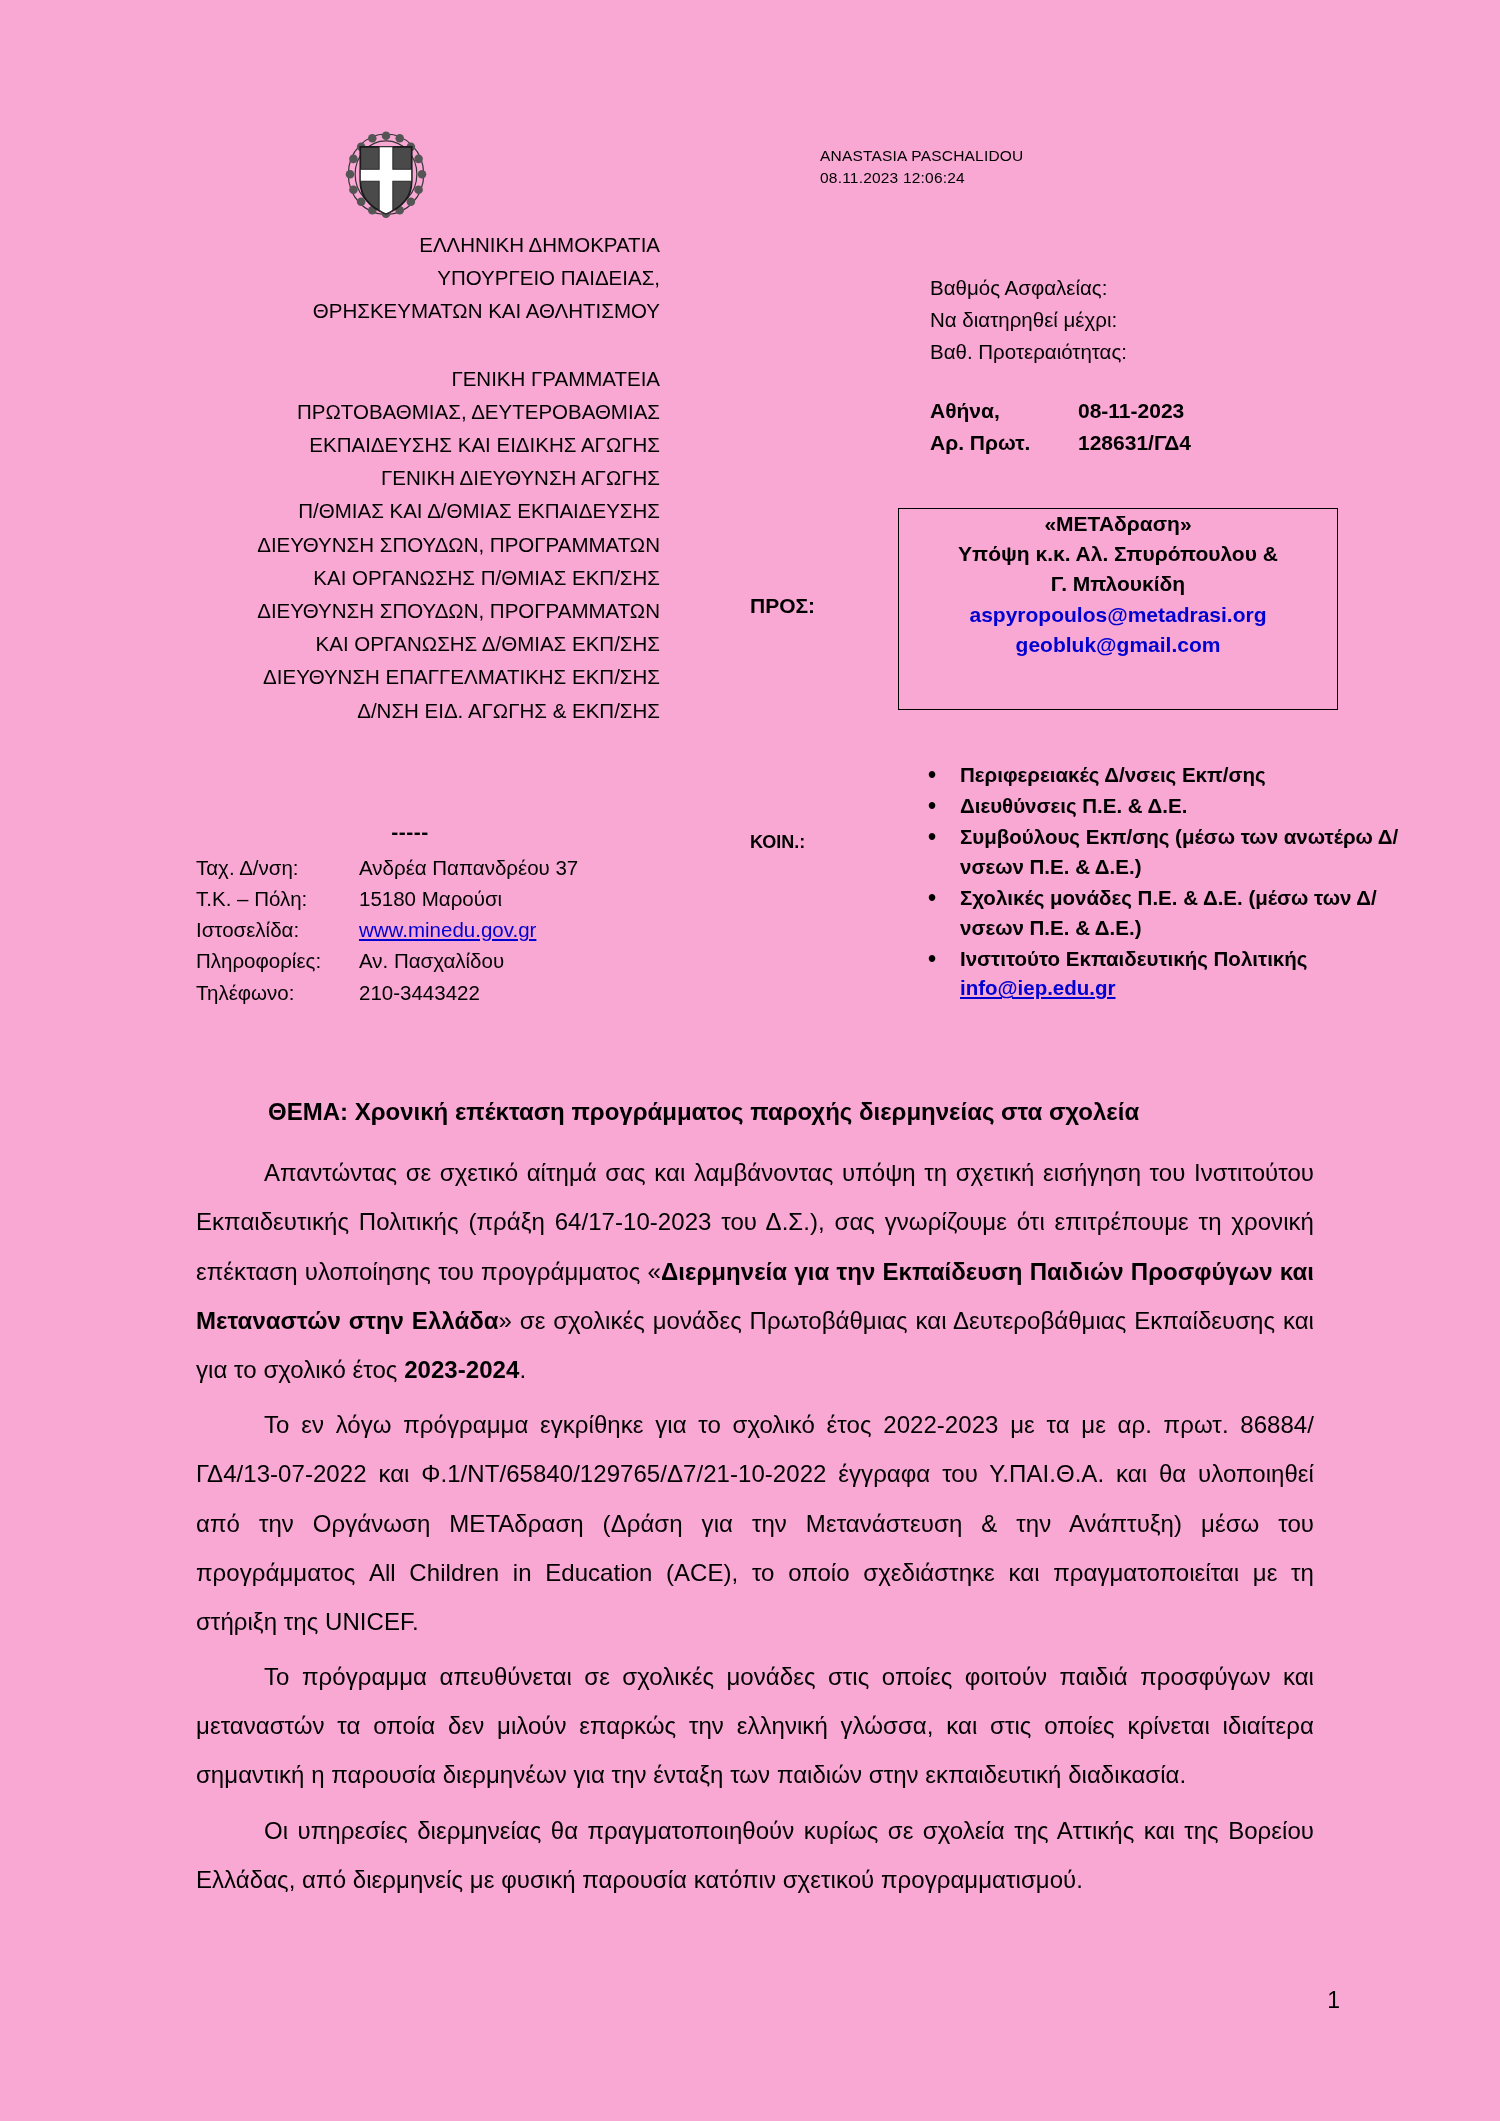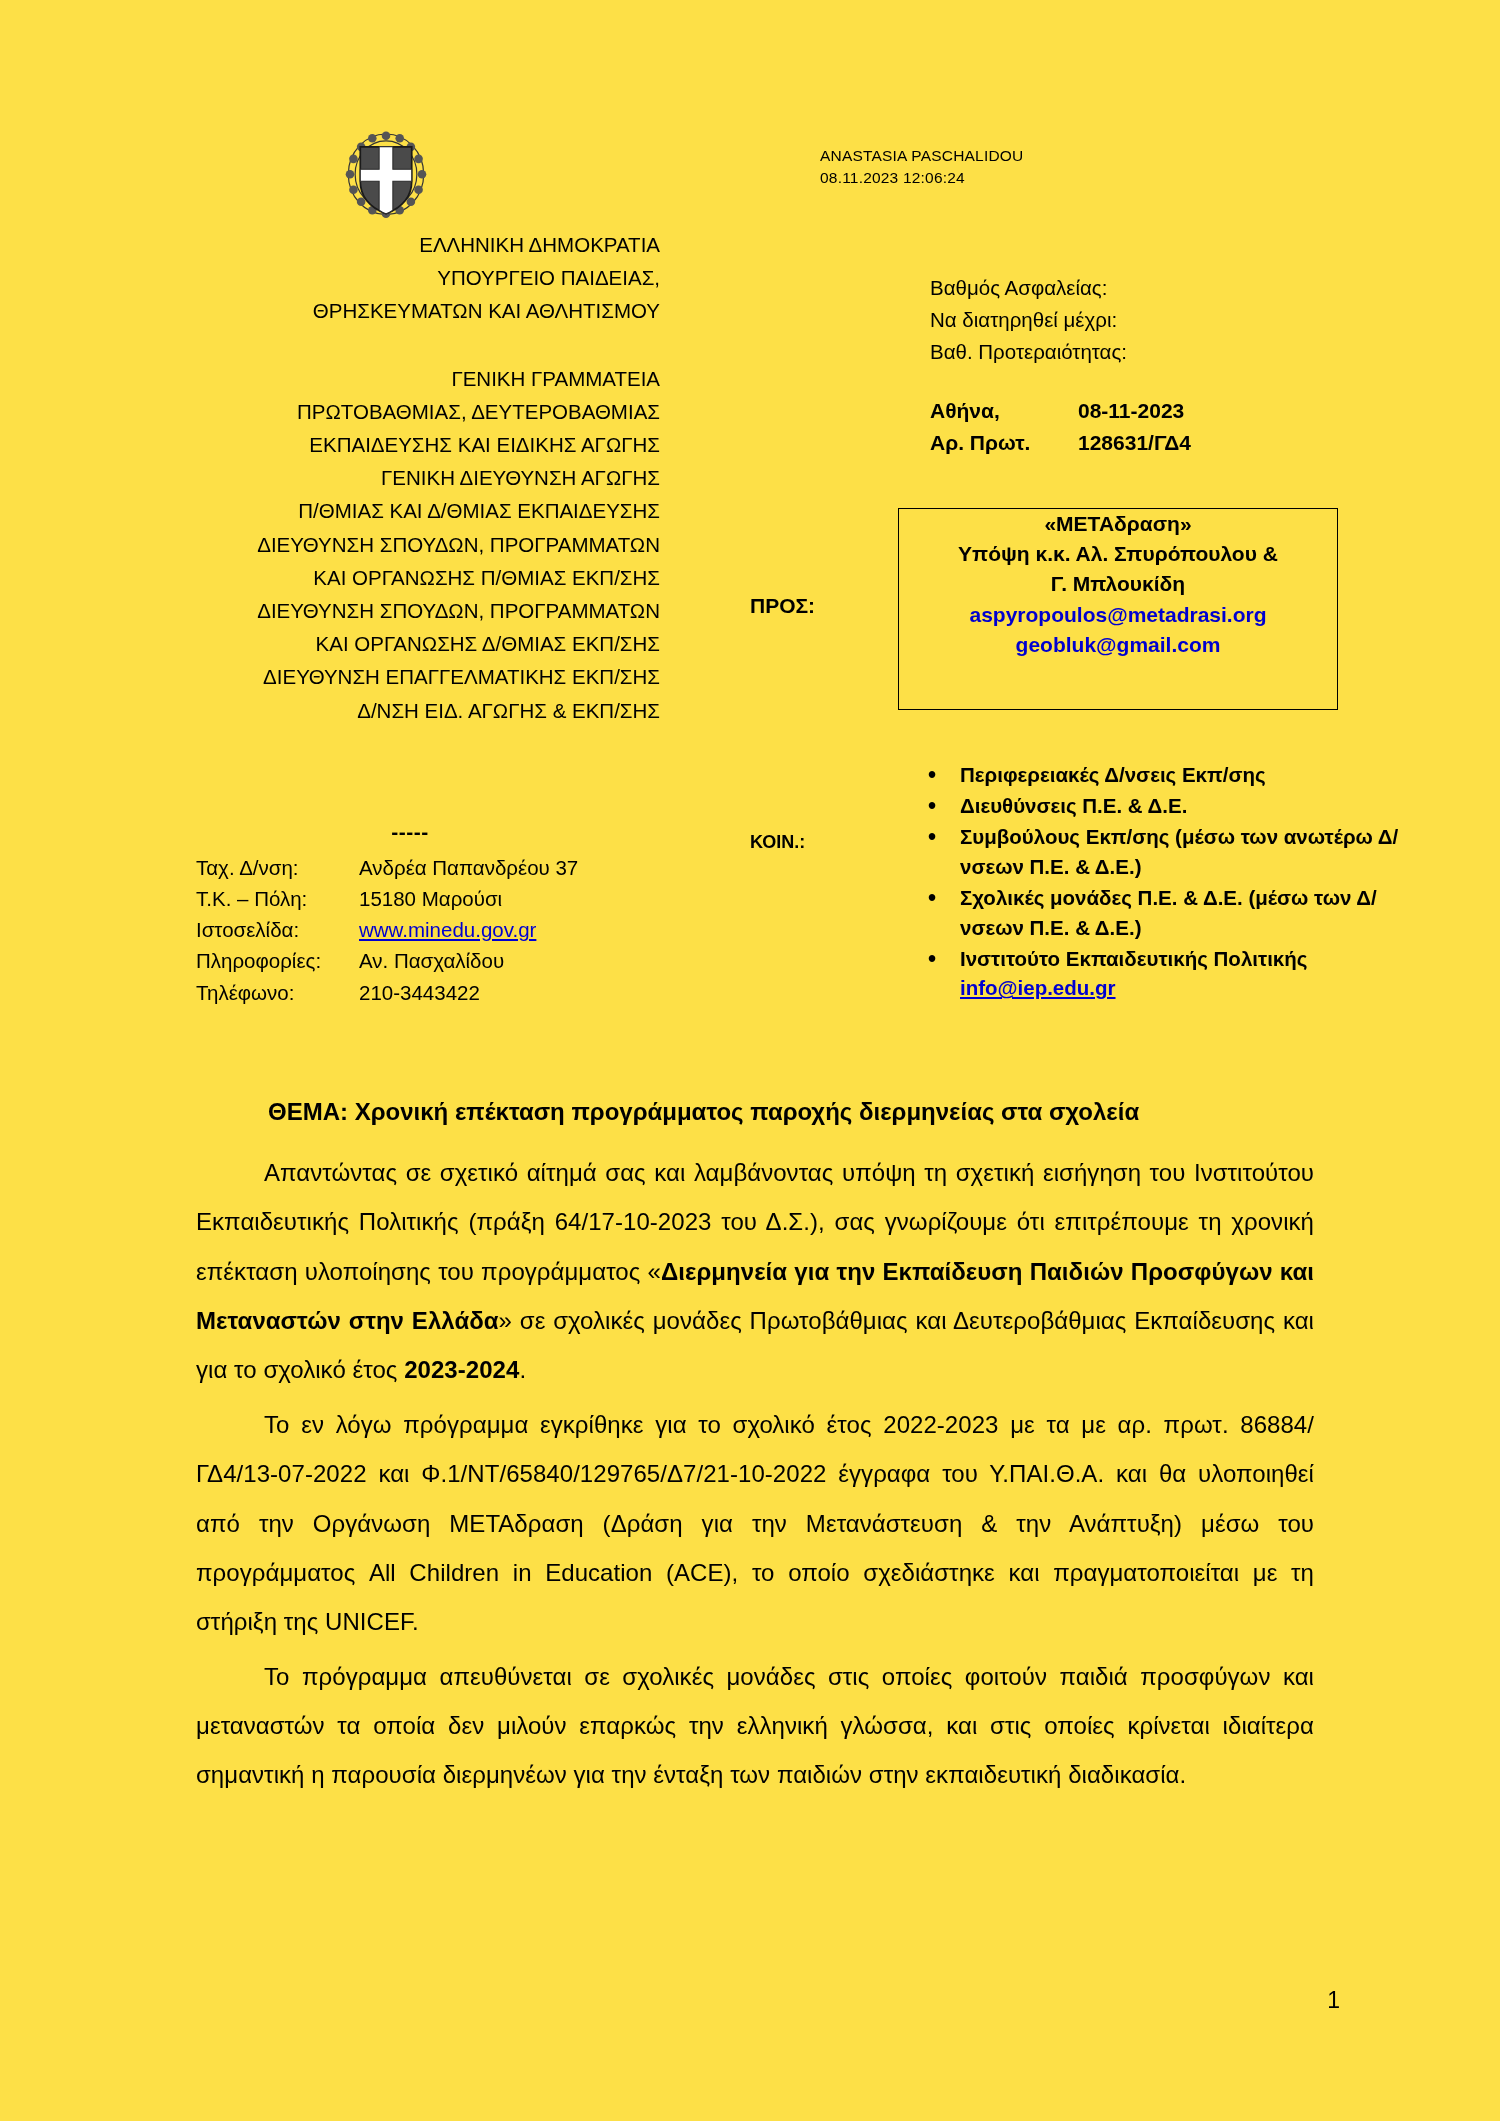--- a/index.html
+++ b/index.html
@@ -8,21 +8,21 @@
     background: #ffffff;
   }
   body {
     font-family: "Liberation Sans", sans-serif;
     color: #000000;
   }
   .page {
     position: relative;
     width: 1500px;
     height: 2121px;
-    background: #fde047;
+    background: #f9a8d4;
     margin: 0 auto;
     overflow: hidden;
   }
 
   
   .sig-stamp {
     position: absolute;
     left: 820px;
     top: 145px;
     width: 320px;
@@ -354,17 +354,18 @@
       <span>Ινστιτούτο Εκπαιδευτικής Πολιτικής</span><br>
       <span class="eml">info@iep.edu.gr</span>
     </li>
   </ul>
 
   <div class="body-wrap">
     <div class="subject">ΘΕΜΑ: Χρονική επέκταση προγράμματος παροχής διερμηνείας στα σχολεία</div>
     <p class="para"><span>Απαντώντας σε σχετικό αίτημά σας και λαμβάνοντας υπόψη τη σχετική εισήγηση του Ινστιτούτου Εκπαιδευτικής Πολιτικής (πράξη 64/17-10-2023 του Δ.Σ.), σας γνωρίζουμε ότι επιτρέπουμε τη χρονική επέκταση υλοποίησης του προγράμματος «</span><b>Διερμηνεία για την Εκπαίδευση Παιδιών Προσφύγων και Μεταναστών στην Ελλάδα</b><span>» σε σχολικές μονάδες Πρωτοβάθμιας και Δευτεροβάθμιας Εκπαίδευσης και για το σχολικό έτος </span><b>2023-2024</b><span>.</span></p>
     <p class="para"><span>Το εν λόγω πρόγραμμα εγκρίθηκε για το σχολικό έτος 2022-2023 με τα με αρ. πρωτ. 86884/ΓΔ4/13-07-2022 και Φ.1/ΝΤ/65840/129765/Δ7/21-10-2022 έγγραφα του Υ.ΠΑΙ.Θ.Α. και θα υλοποιηθεί από την Οργάνωση ΜΕΤΑδραση (Δράση για την Μετανάστευση &amp; την Ανάπτυξη) μέσω του προγράμματος All Children in Education (ACE), το οποίο σχεδιάστηκε και πραγματοποιείται με τη στήριξη της UNICEF.</span></p>
     <p class="para"><span>Το πρόγραμμα απευθύνεται σε σχολικές μονάδες στις οποίες φοιτούν παιδιά προσφύγων και μεταναστών τα οποία δεν μιλούν επαρκώς την ελληνική γλώσσα, και στις οποίες κρίνεται ιδιαίτερα σημαντική η παρουσία διερμηνέων για την ένταξη των παιδιών στην εκπαιδευτική διαδικασία.</span></p>
+    <p class="para last"><span>Οι υπηρεσίες διερμηνείας θα πραγματοποιηθούν κυρίως σε σχολεία της Αττικής και της Βορείου Ελλάδας, από διερμηνείς με φυσική παρουσία κατόπιν σχετικού προγραμματισμού.</span></p>
   </div>
 
   <div class="page-num">1</div>
 
 </div>
 
 </body></html>

